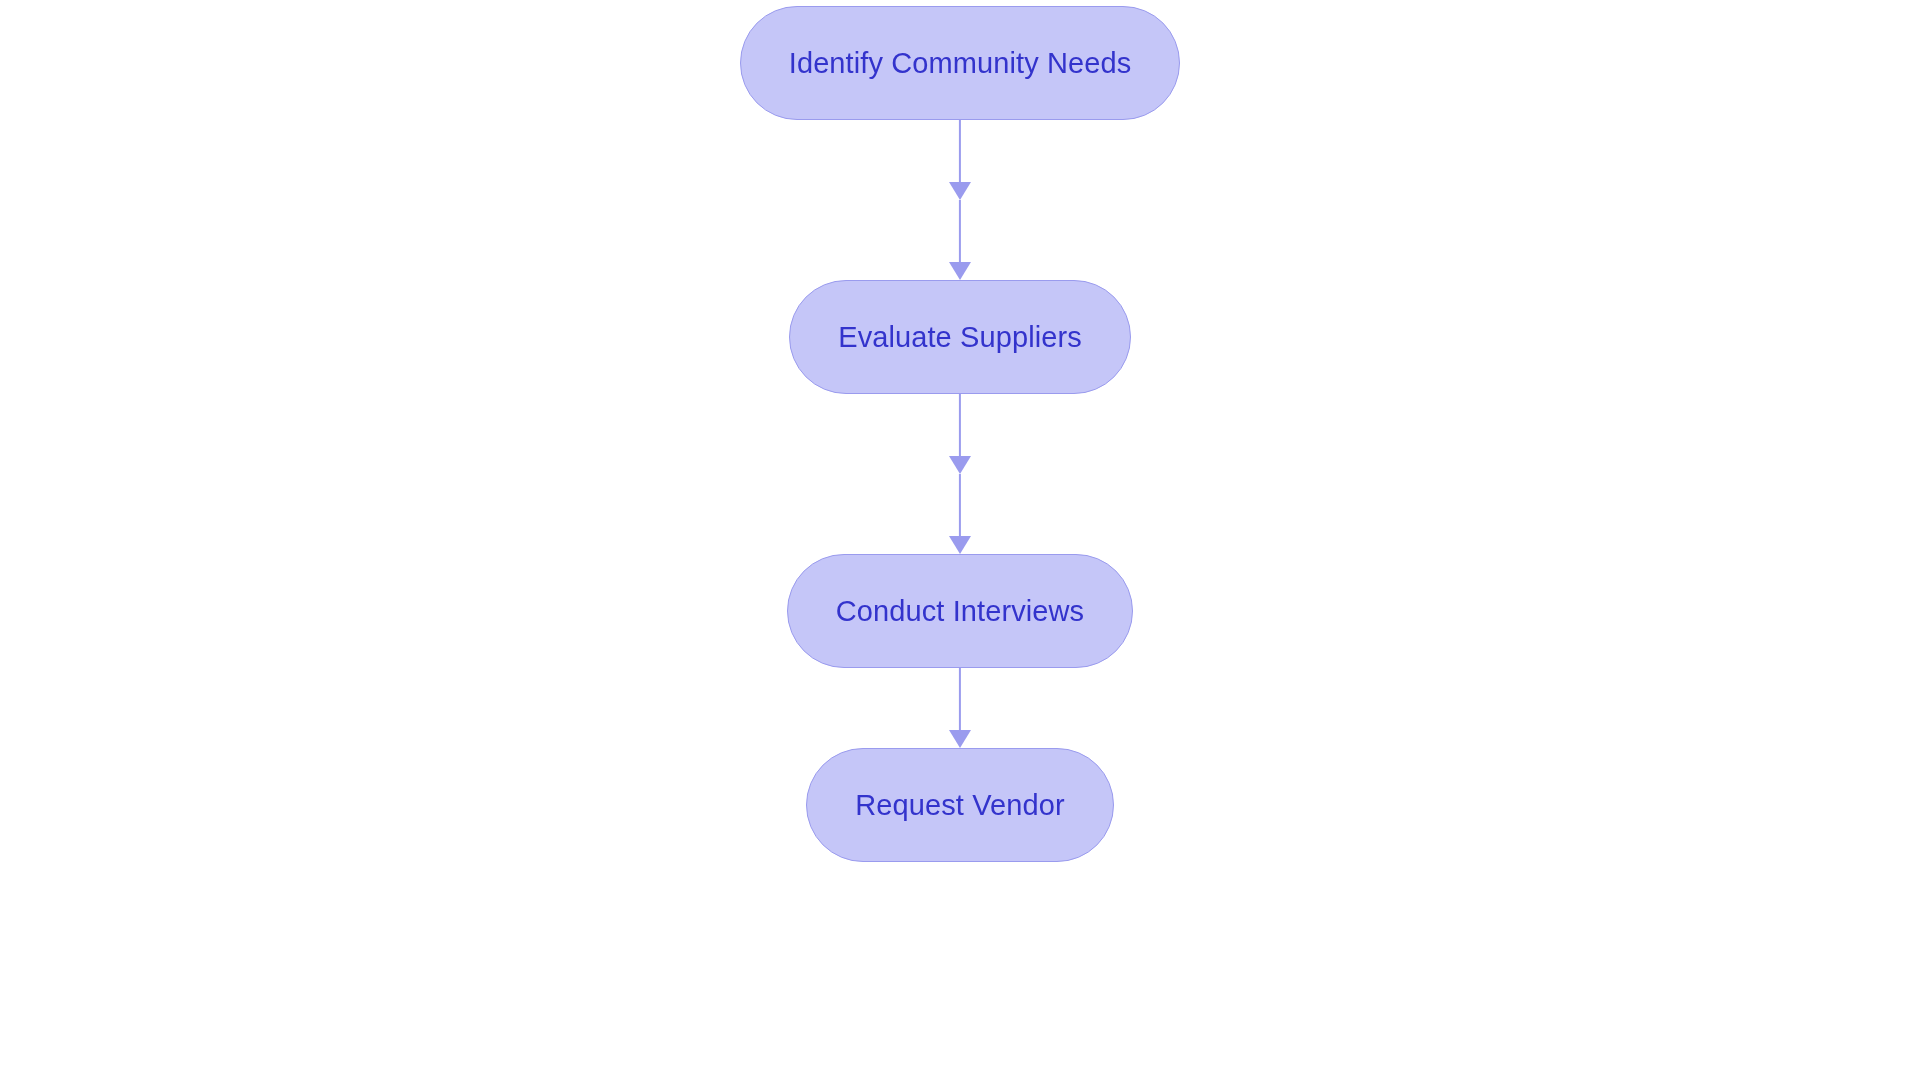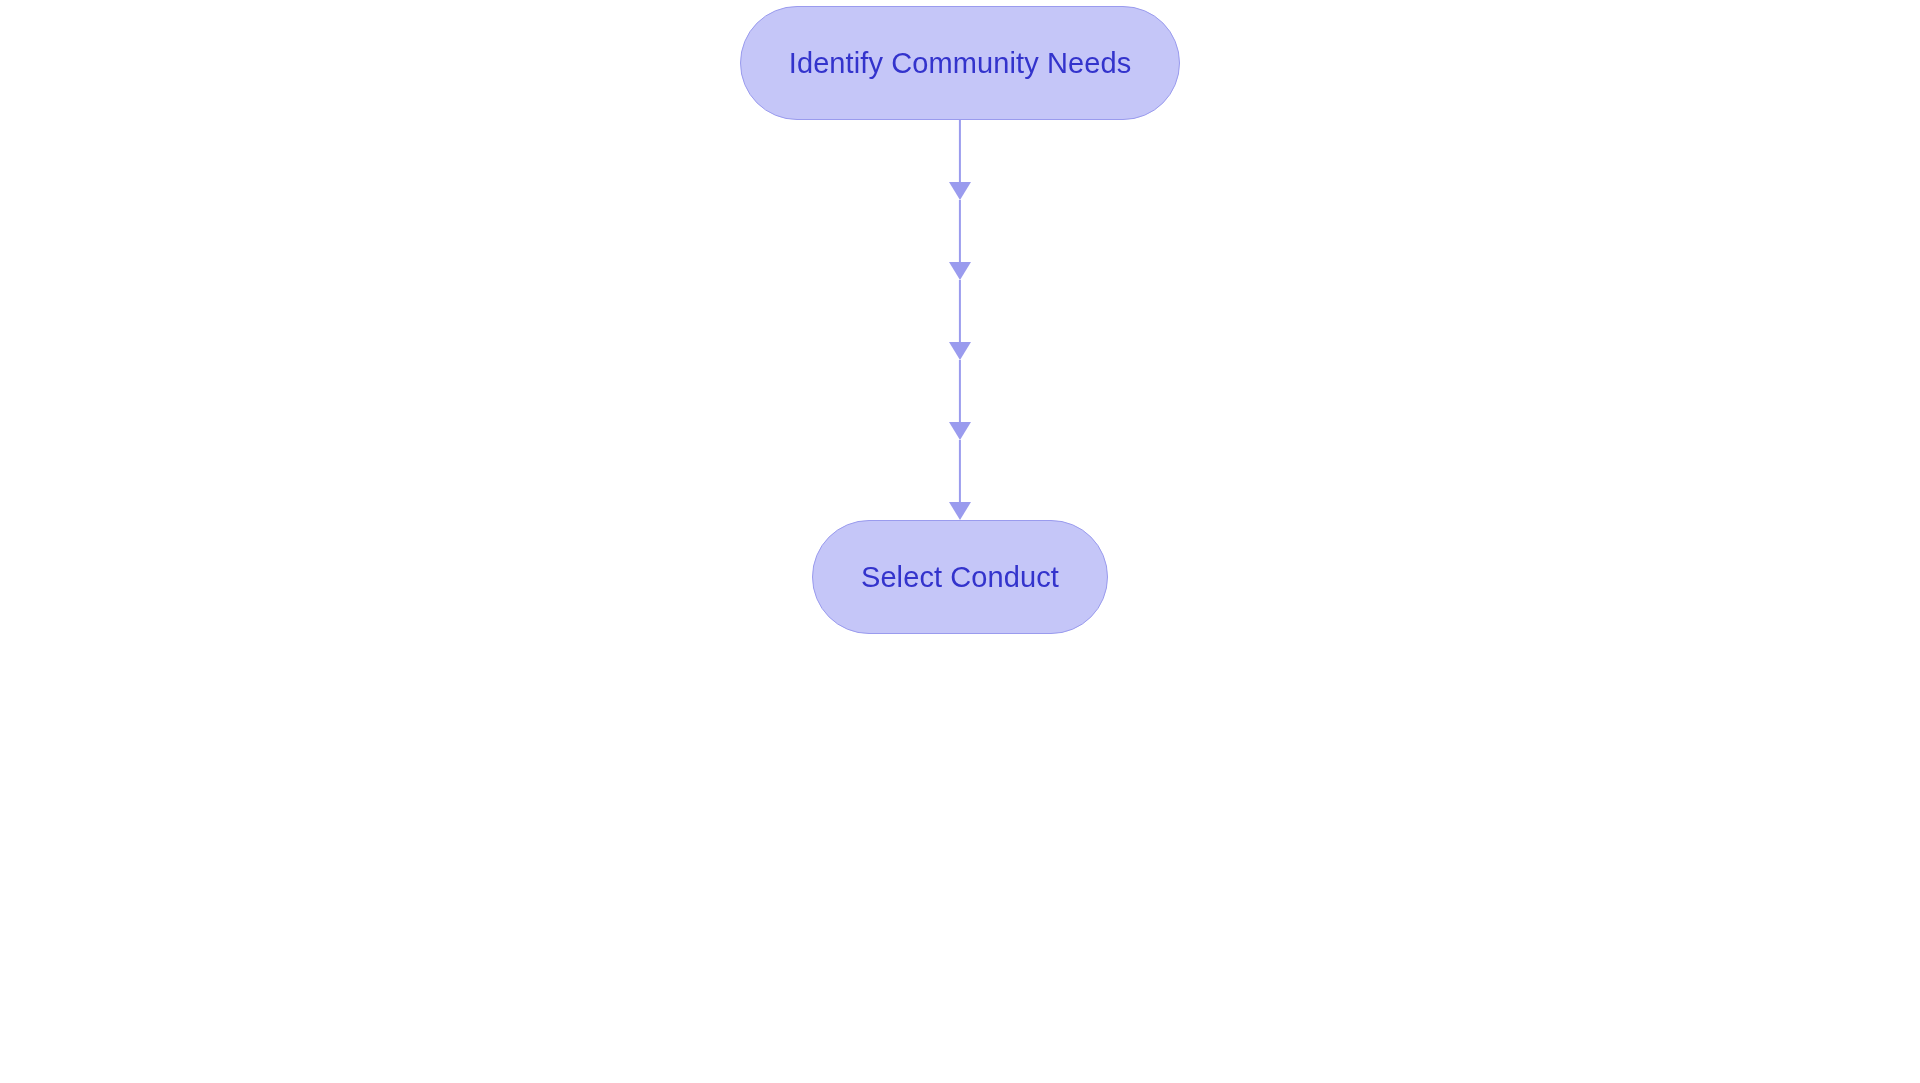--- a/index.html
+++ b/index.html
@@ -101,36 +101,42 @@
       <div class="connector-line"></div>
       <div class="connector-arrowhead"></div>
     </div>
 
 
     <div class="connector">
       <div class="connector-line"></div>
       <div class="connector-arrowhead"></div>
     </div>
 
-
-    <div class="connector">
-      <div class="connector-line"></div>
-      <div class="connector-arrowhead"></div>
+    <div class="node">
+      <span class="node-label">Evaluate Suppliers</span>
     </div>
-
 
     <div class="connector">
       <div class="connector-line"></div>
       <div class="connector-arrowhead"></div>
     </div>
 
 
     <div class="connector">
       <div class="connector-line"></div>
       <div class="connector-arrowhead"></div>
     </div>
 
     <div class="node">
-      <span class="node-label">Select Conduct</span>
+      <span class="node-label">Conduct Interviews</span>
+    </div>
+
+    <div class="connector">
+      <div class="connector-line"></div>
+      <div class="connector-arrowhead"></div>
+    </div>
+
+    <div class="node">
+      <span class="node-label">Request Vendor</span>
     </div>
 
   </div>
 </div>
 
 </body></html>

